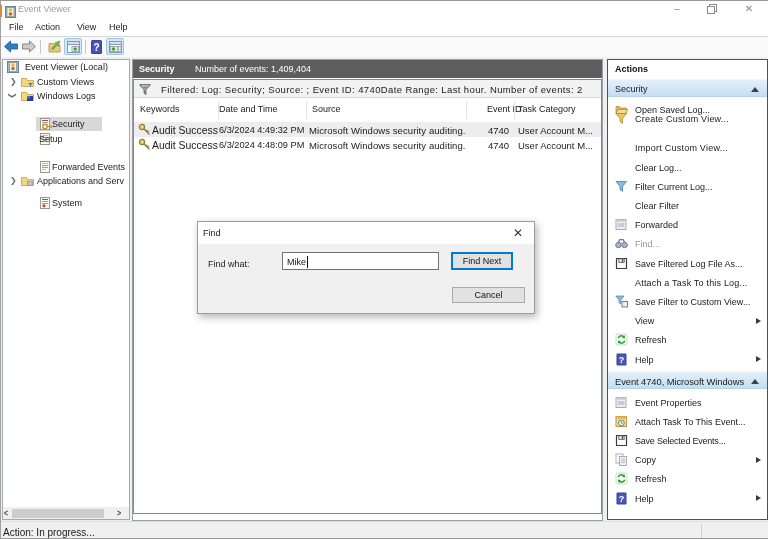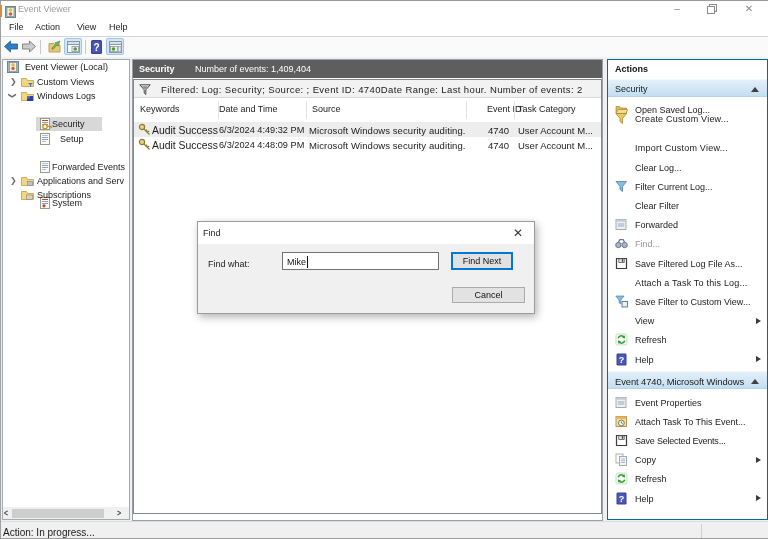--- a/index.html
+++ b/index.html
@@ -182,21 +182,21 @@
         <span class="txt" style="left:49px;">Security</span>
       </div>
       <div class="trow" style="top:72px;">
         <svg class="abs" style="left:36px;top:1px;" width="12" height="12" viewBox="0 0 12 12">
           <rect x="1.5" y="0.5" width="9" height="11" fill="#fbfbf6" stroke="#9a9a88"></rect>
           <rect x="3" y="2" width="6" height="1" fill="#aebdd8"></rect>
             <rect x="3" y="4" width="6" height="1" fill="#8ea0c6"></rect>
           <rect x="3" y="6" width="6" height="1" fill="#8ea0c6"></rect>
             <rect x="3" y="8" width="4" height="1" fill="#aebdd8"></rect>
         </svg>
-        <span class="txt" style="left:57px;">Setup</span>
+        <span class="txt" style="left:36px;">Setup</span>
       </div>
       <div class="trow" style="top:100px;margin-top:36px;">
         <svg class="abs" style="left:36px;top:1px;" width="12" height="12" viewBox="0 0 12 12">
           <rect x="1.5" y="0.5" width="9" height="11" fill="#fbfbf6" stroke="#9a9a88"></rect>
           <rect x="3" y="2" width="6" height="1" fill="#b5483b"></rect>
             <rect x="3" y="4" width="6" height="1" fill="#8ea0c6"></rect>
           <rect x="3" y="6" width="6" height="1" fill="#8ea0c6"></rect>
             <circle cx="5" cy="8.8" r="1.6" fill="#b5483b"></circle>
         </svg>
         <span class="txt" style="left:49px;">System</span>
@@ -211,27 +211,20 @@
         </svg>
         <span class="txt" style="left:49px;">Forwarded Events</span>
       </div>
       <div class="trow" style="top:114px;">
         <span class="exp" style="left:7px;">❯</span>
         <svg class="abs" style="left:18px;top:1px;" width="13" height="12" viewBox="0 0 13 12">
           <path d="M0.5 2.5 L0.5 10.5 L12.5 10.5 L12.5 4.5 L6.5 4.5 L5.5 2.5 Z" fill="#f3d682" stroke="#c2a041" stroke-width="0.8"></path>
           <rect x="6.5" y="6.5" width="5" height="4" fill="#b9c4cf" stroke="#7b8a98" stroke-width="0.6"></rect>
         </svg>
         <span class="txt" style="left:34px;">Applications and Serv</span>
-      </div>
-      <div class="trow" style="top:128px;">
-        <svg class="abs" style="left:18px;top:1px;" width="13" height="12" viewBox="0 0 13 12">
-          <path d="M0.5 2.5 L0.5 10.5 L12.5 10.5 L12.5 4.5 L6.5 4.5 L5.5 2.5 Z" fill="#f3d682" stroke="#c2a041" stroke-width="0.8"></path>
-          <rect x="5.5" y="6" width="6" height="4.5" fill="#d6d0be" stroke="#8d8670" stroke-width="0.6"></rect>
-        </svg>
-        <span class="txt" style="left:34px;">Subscriptions</span>
       </div>
       <div id="hscroll" class="abs">
         <span class="harr abs" style="left:1px;">&lt;</span>
         <div id="hthumb" class="abs"></div>
         <span class="harr abs" style="left:114px;">&gt;</span>
       </div>
     </div>
     <div id="mid" class="abs">
       <div id="midhead" class="abs">
           <b>Security</b>

